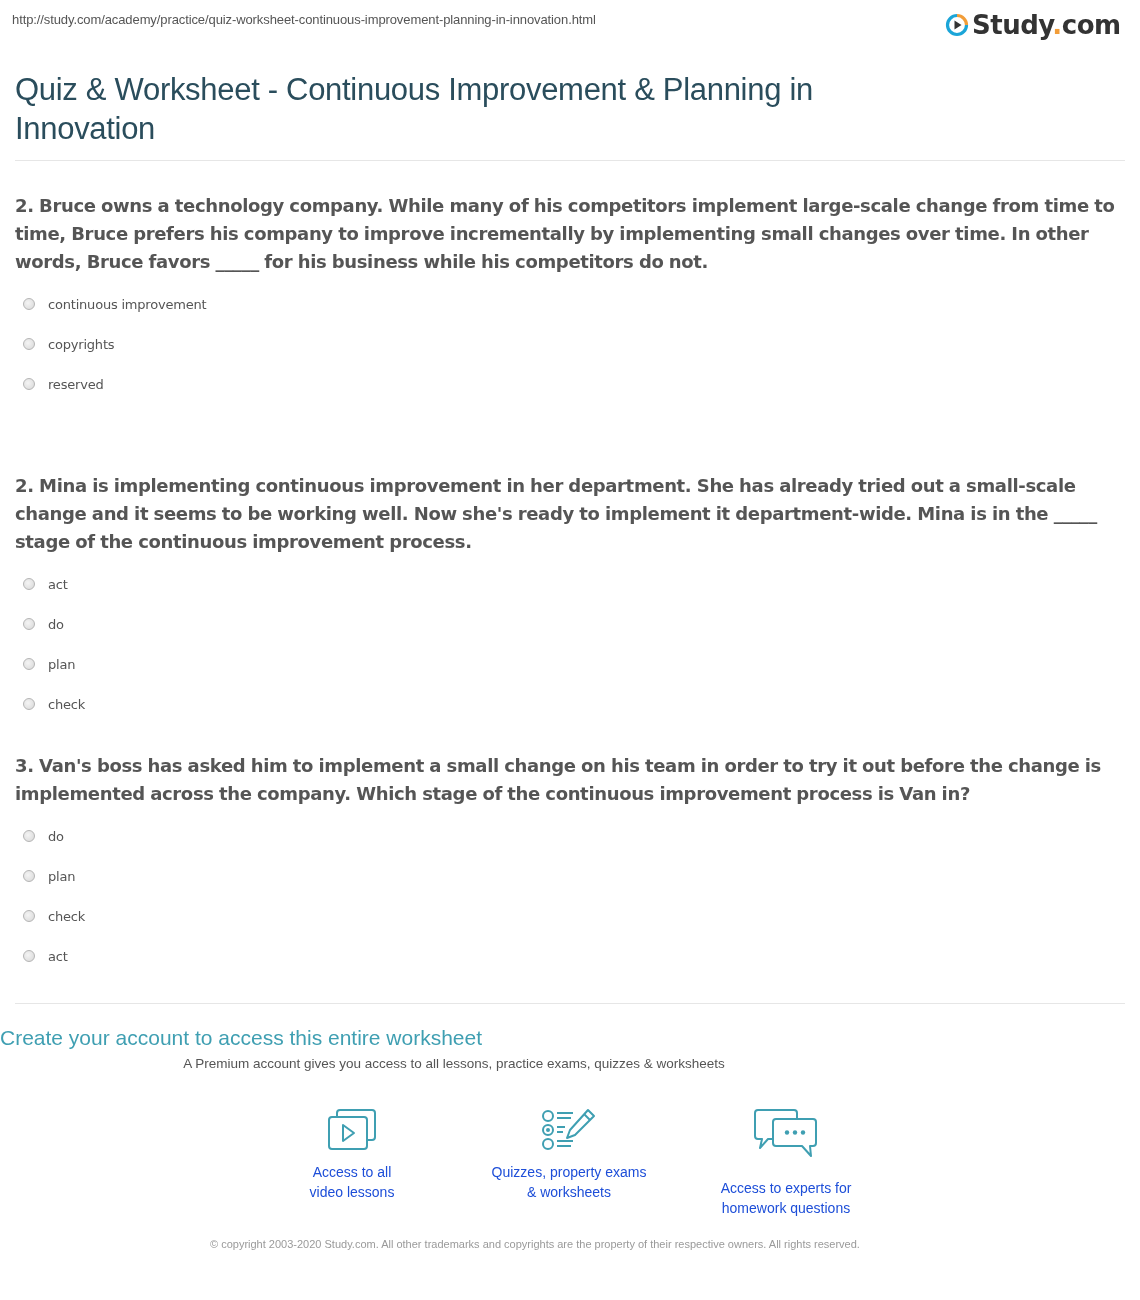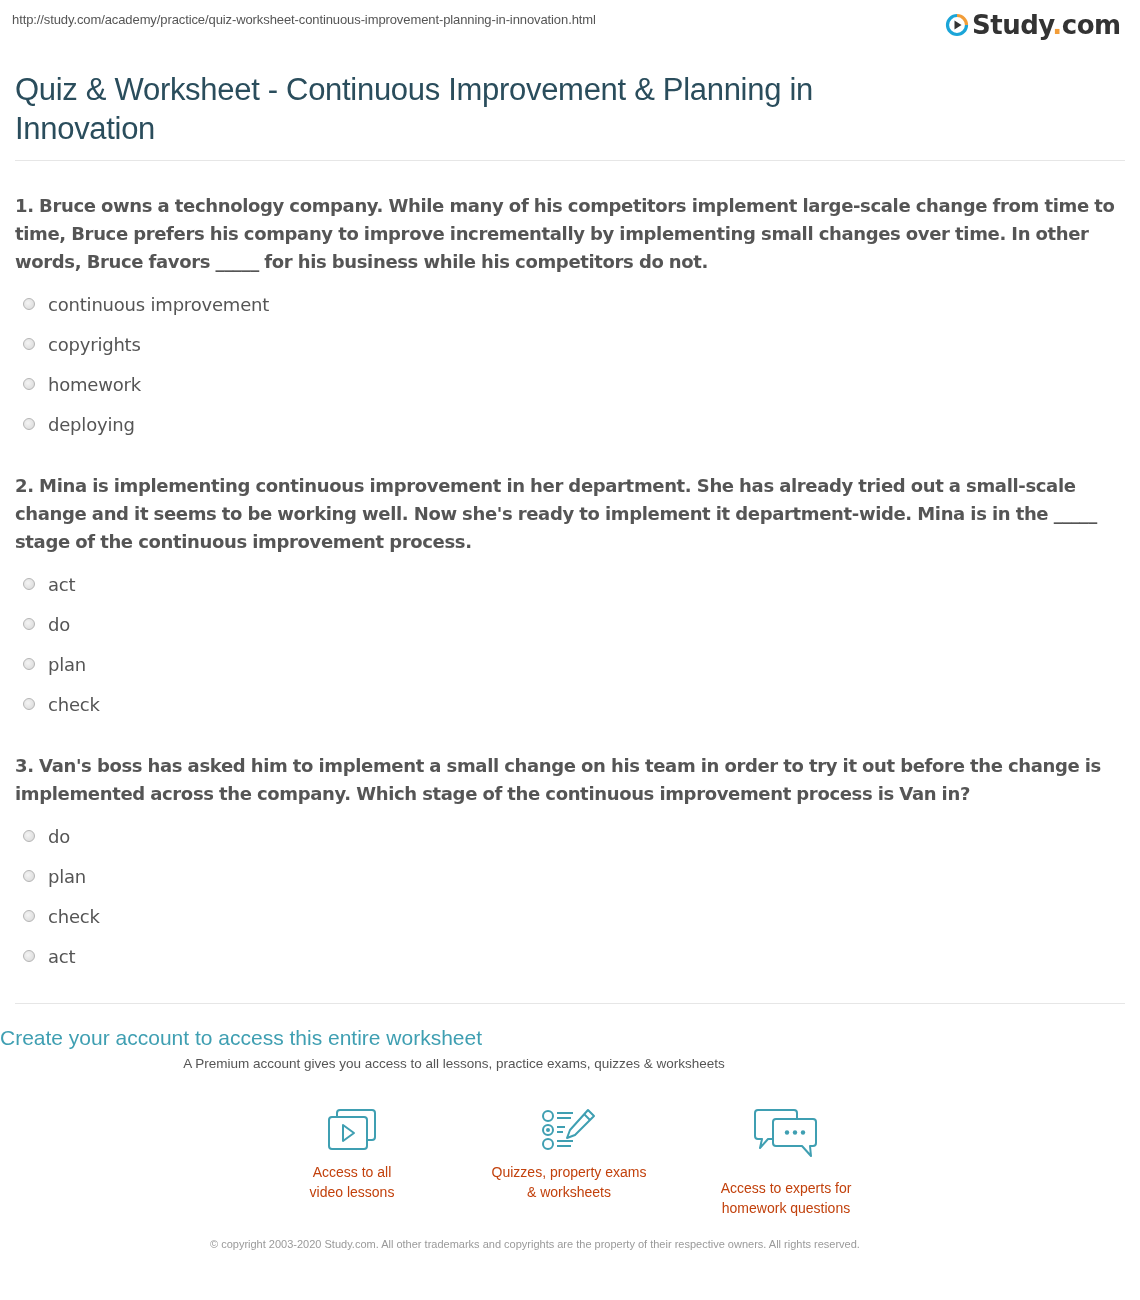--- a/index.html
+++ b/index.html
@@ -34,21 +34,21 @@
     }
     .question {
       position: absolute; left: 15px; width: 1110px;
       font-family: "DejaVu Sans", sans-serif;
       font-size: 18px; line-height: 28px; color: #555; font-weight: 600;
       margin: 0; letter-spacing: -0.35px; word-spacing: -0.5px;
     }
     .options { position: absolute; left: 22px; margin: 0; padding: 0; list-style: none; }
     .option {
       height: 40px; display: flex; align-items: center;
-      font-family: "DejaVu Sans", sans-serif; font-size: 18px; color: #555;
+      font-family: "DejaVu Sans", sans-serif; font-size: 13px; color: #555;
       letter-spacing: -0.2px;
     }
     .radio {
       width: 10px; height: 10px; border-radius: 50%;
       border: 1px solid #b5b5b5;
       background: radial-gradient(circle at 40% 40%, #f4f4f4, #d7d7d7);
       margin-right: 13px; margin-left: 1px; flex: 0 0 auto;
     }
     .cta-title {
       position: absolute; left: 0; width: 1140px; top: 1026px; text-align: left;
@@ -58,21 +58,21 @@
     .cta-sub {
       position: absolute; left: 0; width: 908px; top: 1056px; text-align: center;
       font-family: "Liberation Sans", sans-serif; font-size: 13.5px; color: #555;
     }
     .feature {
       position: absolute; top: 1108px; width: 200px; text-align: center;
     }
     .feature svg { display: block; margin: 0 auto; }
     .feature-label {
       margin-top: 10px; font-family: "Liberation Sans", sans-serif;
-      font-size: 14px; line-height: 20px; color: #c2410c;
+      font-size: 14px; line-height: 20px; color: #1d4ed8;
     }
     .copyright {
       position: absolute; left: 210px; width: 720px; top: 1236px; text-align: left;
       font-family: "Liberation Sans", sans-serif; font-size: 11px; line-height: 16px; color: #9a9a9a;
     }
   </style>
 </head>
 <body>
 
 <div class="url">http://study.com/academy/practice/quiz-worksheet-continuous-improvement-planning-in-innovation.html</div>
@@ -82,37 +82,33 @@
     <path d="M12 2.5 A9.5 9.5 0 0 1 21.5 12" fill="none" stroke="#f29d38" stroke-width="3.2"></path>
     <path d="M21.5 12 A9.5 9.5 0 1 1 12 2.5" fill="none" stroke="#1ba5d8" stroke-width="3.2"></path>
     <path d="M9.5 7.5 L16.5 12 L9.5 16.5 Z" fill="#333333"></path>
   </svg>
   <span class="logo-text"><span>Study</span><span class="dot">.</span><span>com</span></span>
 </div>
 
 <h1 class="title">Quiz &amp; Worksheet - Continuous Improvement &amp; Planning in Innovation</h1>
 <div class="hr" style="top:160px"></div>
 
-<p class="question" style="top:192px">1. Bruce owns a technology company. While many of his competitors implement large-scale change from time to time, Bruce prefers his company to improve incrementally by implementing small changes over time. In other words, Bruce favors _____ for his business while his competitors do not.</p>
+<p class="question" style="top:192px">2. Bruce owns a technology company. While many of his competitors implement large-scale change from time to time, Bruce prefers his company to improve incrementally by implementing small changes over time. In other words, Bruce favors _____ for his business while his competitors do not.</p>
 <ul class="options" style="top:284px">
   <li class="option">
       <span class="radio"></span>
       <span>continuous improvement</span>
     </li>
   <li class="option">
       <span class="radio"></span>
       <span>copyrights</span>
     </li>
   <li class="option">
       <span class="radio"></span>
-      <span>homework</span>
-    </li>
-  <li class="option">
-      <span class="radio"></span>
-      <span>deploying</span>
+      <span>reserved</span>
     </li>
 </ul>
 
 <p class="question" style="top:472px">2. Mina is implementing continuous improvement in her department. She has already tried out a small-scale change and it seems to be working well. Now she's ready to implement it department-wide. Mina is in the _____ stage of the continuous improvement process.</p>
 <ul class="options" style="top:564px">
   <li class="option">
       <span class="radio"></span>
       <span>act</span>
     </li>
   <li class="option">

